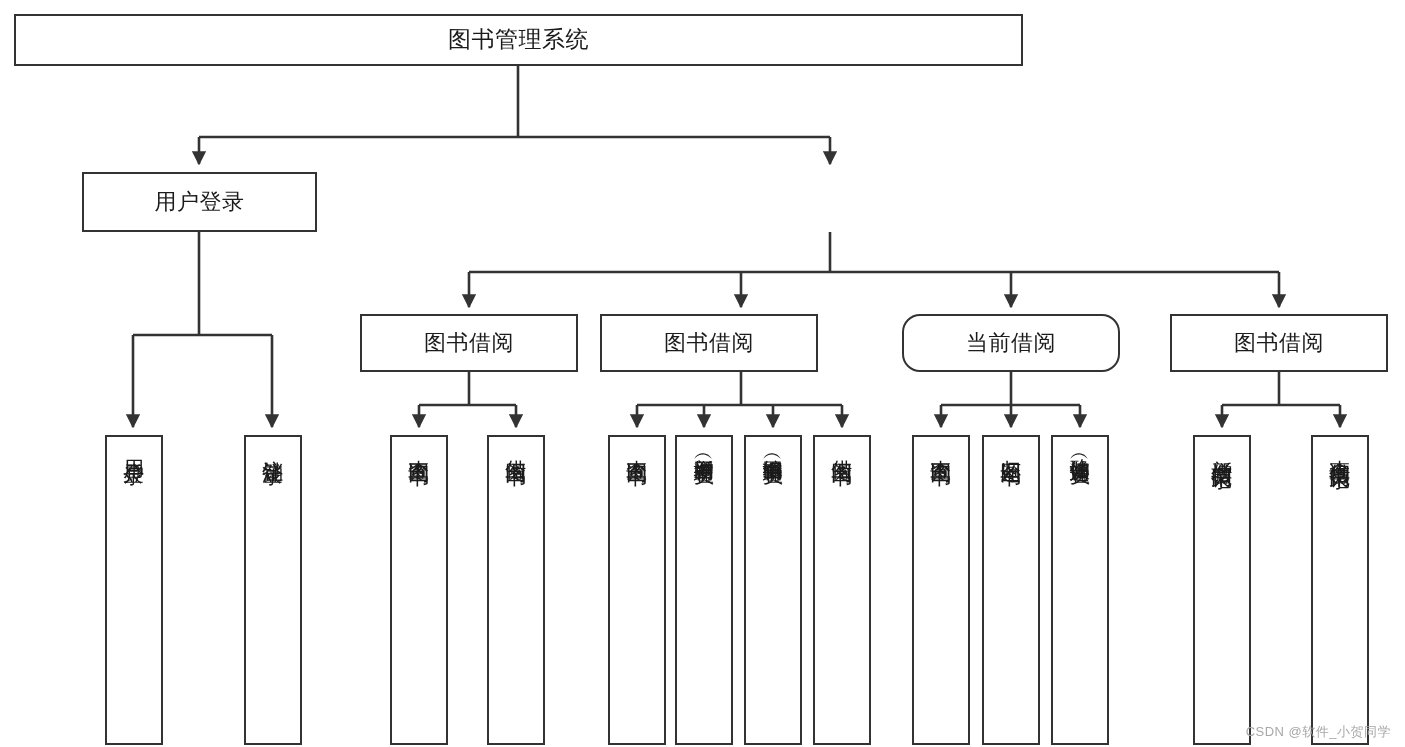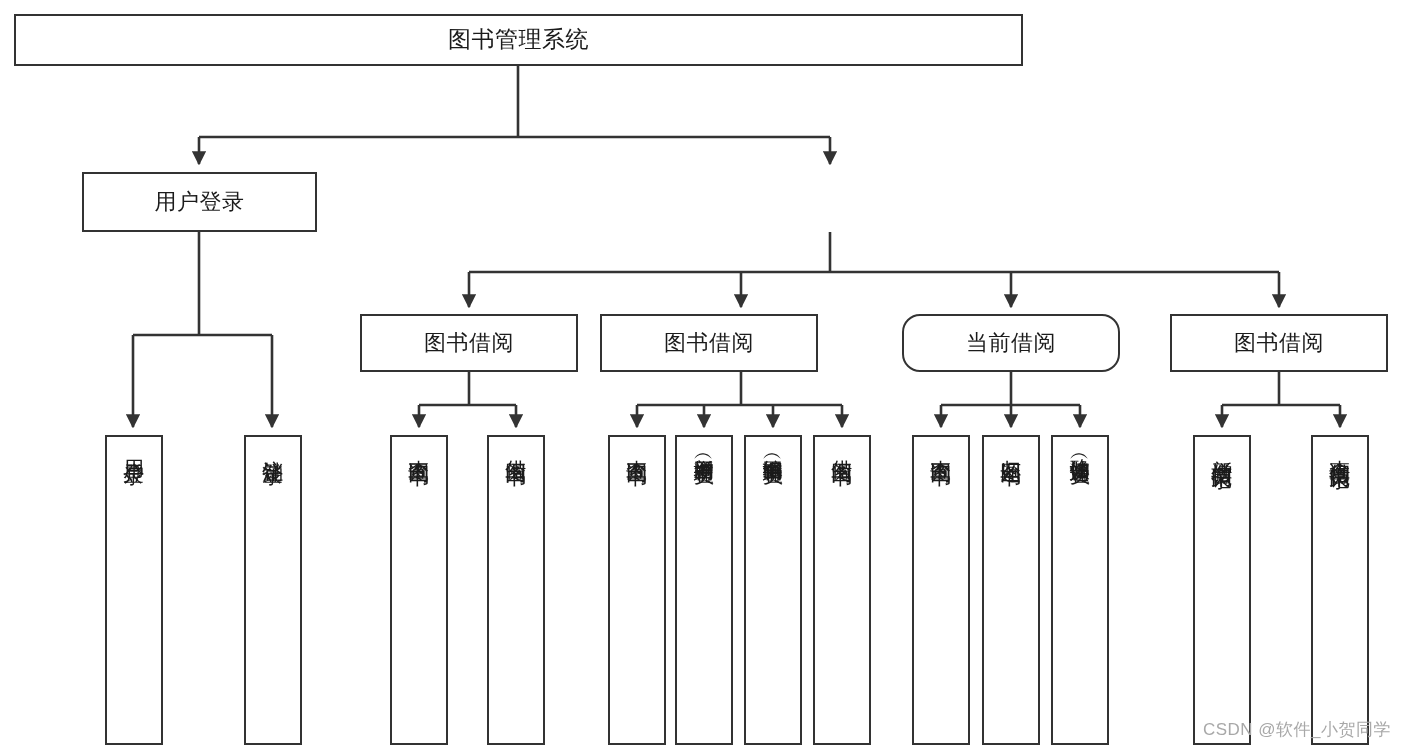--- a/index.html
+++ b/index.html
@@ -56,21 +56,21 @@
     white-space: nowrap;
   }
   .node-v.tall {
     font-size: 20px;
     letter-spacing: 1px;
   }
   #watermark {
     position: absolute;
     right: 14px;
     bottom: 6px;
-    font-size: 17px;
+    font-size: 13px;
     color: #a8a8a8;
     letter-spacing: 0.5px;
     white-space: nowrap;
   }
 </style>
 </head>
 <body>
 
 <div id="diagram-root">
 

